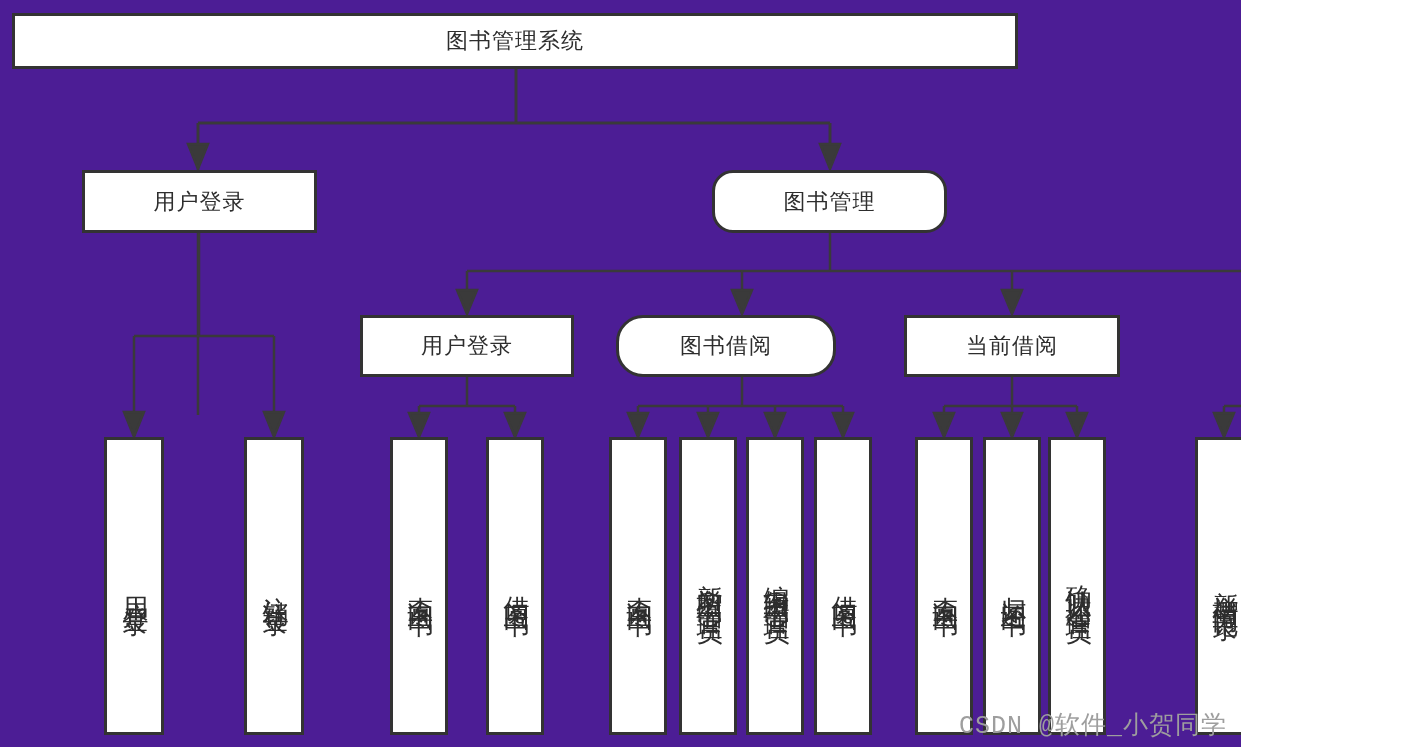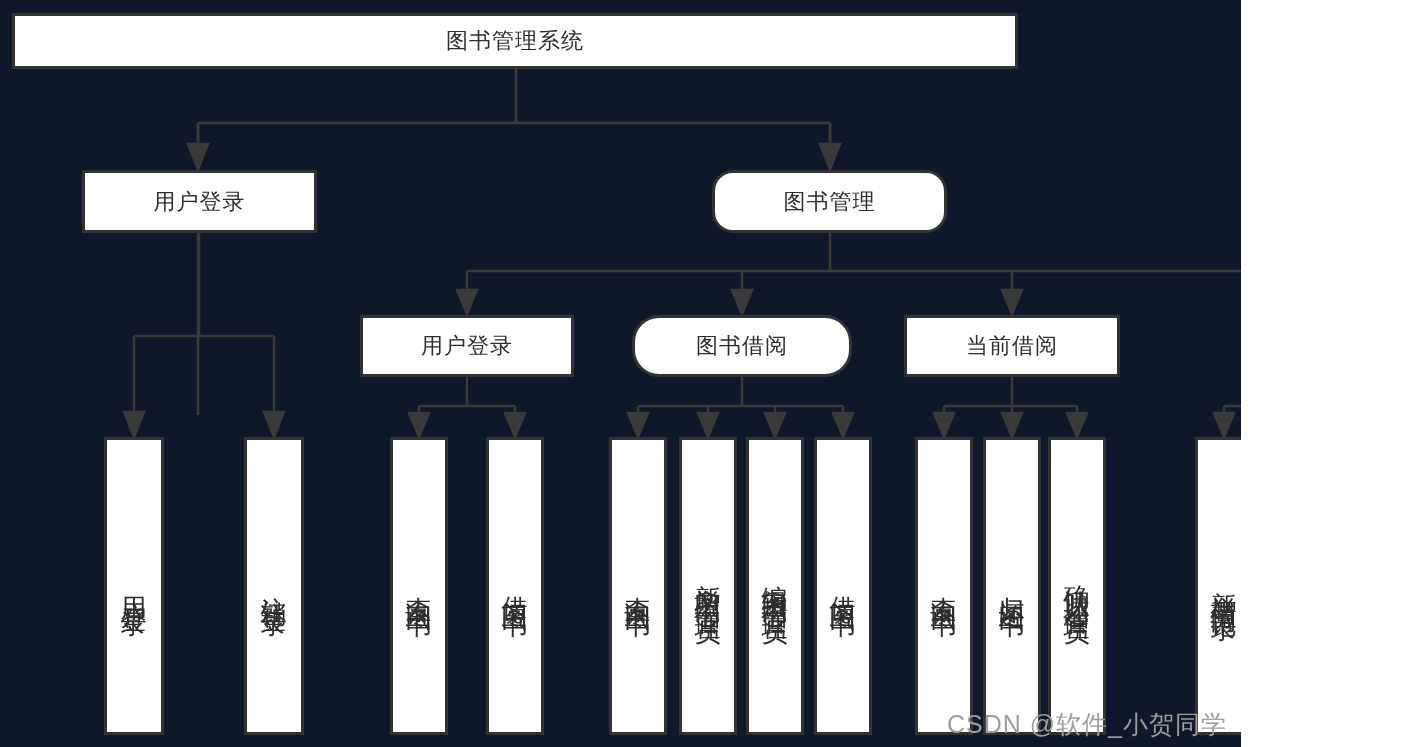--- a/index.html
+++ b/index.html
@@ -1,21 +1,22 @@
 <!DOCTYPE html>
 <html><head>
 <meta charset="utf-8">
 <style>
   html,body{margin:0;padding:0;background:#ffffff;}
   body{font-family:"Liberation Sans","DejaVu Sans",sans-serif;}
   .canvas{
     position:relative;
     width:1241px;height:747px;
-    background:#0f172a;
+    background:#4c1d95;
     overflow:hidden;
+    font-family:Liberation Mono, monospace;
   }
   .wires{position:absolute;left:0;top:0;width:1405px;height:747px;}
   .node{
     position:absolute;
     background:#ffffff;
     border:3px solid #333333;
     box-sizing:border-box;
     display:flex;align-items:center;justify-content:center;
     color:#2d2d2d;
   }
@@ -128,21 +129,21 @@
   <div class="node hnode" style="left: 82px; top: 170px; width: 235px; height: 63px; border-color: rgb(51, 51, 51); background: rgb(255, 255, 255); color: rgb(45, 45, 45);">
     <span>用户登录</span>
   </div>
   <div class="node hnode" style="left: 712px; top: 170px; width: 235px; height: 63px; border-color: rgb(51, 51, 51); background: rgb(255, 255, 255); color: rgb(45, 45, 45); border-radius: 21px;">
     <span>图书管理</span>
   </div>
 
   <div class="node hnode" style="left: 360px; top: 315px; width: 214px; height: 62px; border-color: rgb(51, 51, 51); background: rgb(255, 255, 255); color: rgb(45, 45, 45);">
     <span>用户登录</span>
   </div>
-  <div class="node hnode" style="left: 632px; top: 315px; width: 220px; height: 62px; border-color: rgb(51, 51, 51); background: rgb(255, 255, 255); color: rgb(45, 45, 45); border-radius: 27px;">
+  <div class="node hnode" style="left: 616px; top: 315px; width: 220px; height: 62px; border-color: rgb(51, 51, 51); background: rgb(255, 255, 255); color: rgb(45, 45, 45); border-radius: 27px;">
     <span>图书借阅</span>
   </div>
   <div class="node hnode" style="left: 904px; top: 315px; width: 216px; height: 62px; border-color: rgb(51, 51, 51); background: rgb(255, 255, 255); color: rgb(45, 45, 45); text-align: right;">
     <span>当前借阅</span>
   </div>
 
   <div class="node leaf" style="left: 104px; width: 60px; border-color: rgb(51, 51, 51); background: rgb(255, 255, 255); color: rgb(45, 45, 45);">
     <span class="vtext">用户登录</span>
   </div>
   <div class="node leaf" style="left: 244px; width: 60px; border-color: rgb(51, 51, 51); background: rgb(255, 255, 255); color: rgb(45, 45, 45);">

